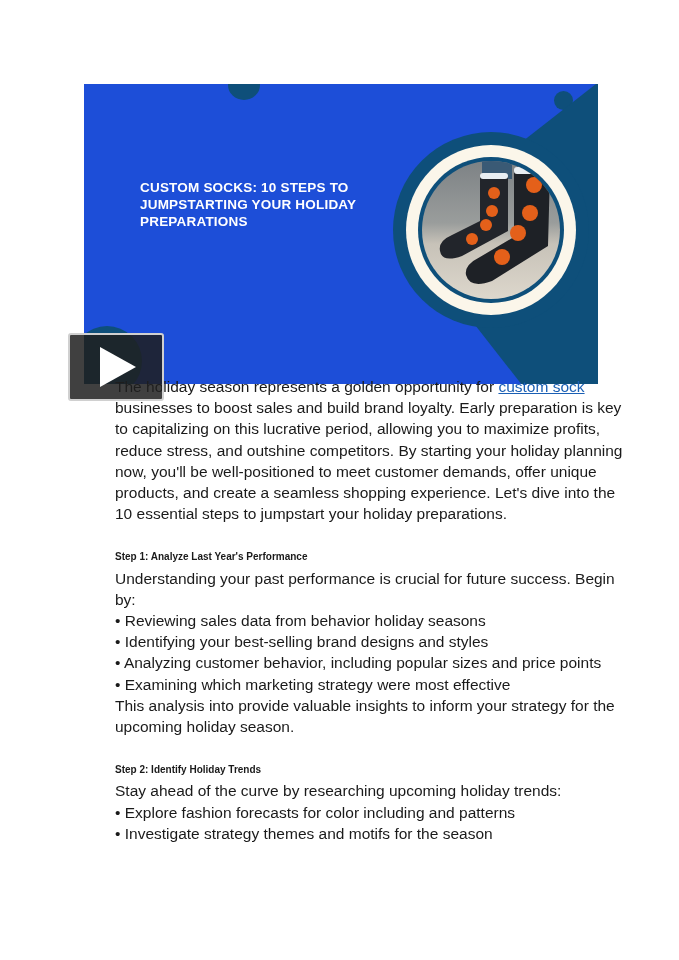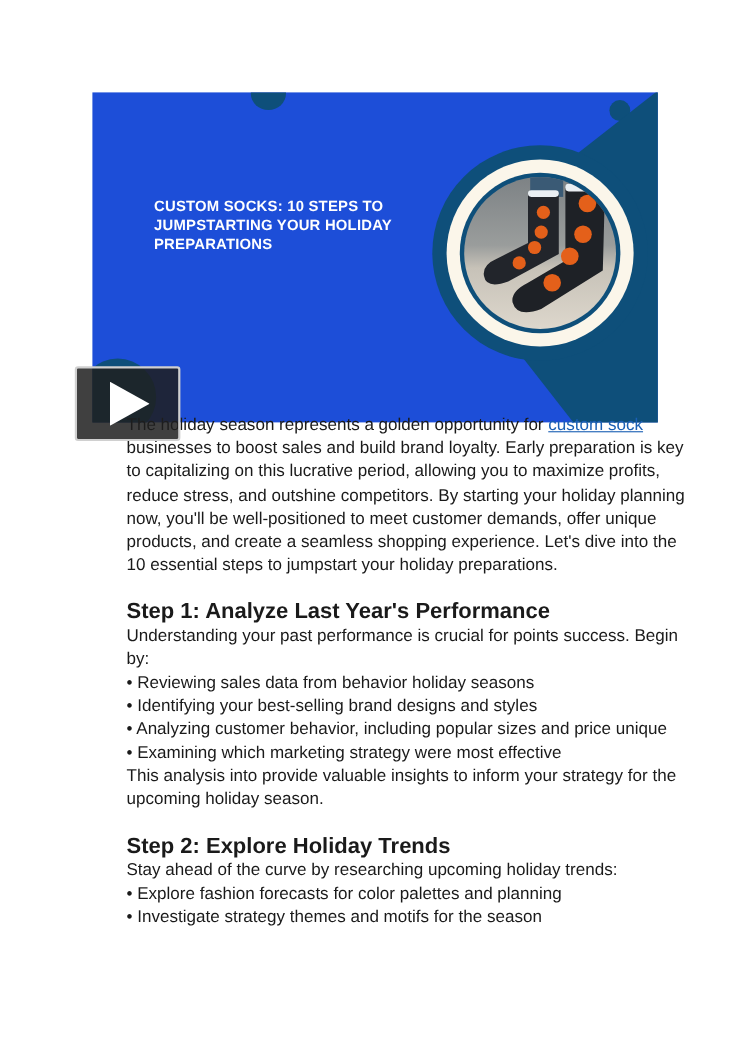--- a/index.html
+++ b/index.html
@@ -12,21 +12,21 @@
   .ring-outer{position:absolute;left:309px;top:48px;width:196px;height:196px;border-radius:50%;background:#0e4f7a;}
   .ring-cream{position:absolute;left:322px;top:61px;width:170px;height:170px;border-radius:50%;background:#fbf6ea;}
   .ring-inner{position:absolute;left:334px;top:73px;width:146px;height:146px;border-radius:50%;background:#0e4f7a;}
   .photo{position:absolute;left:338px;top:77px;width:138px;height:138px;border-radius:50%;overflow:hidden;background:linear-gradient(180deg,#7d8285 0%,#9a9d9c 45%,#c7c2b8 60%,#ddd7cc 100%);}
   .title{position:absolute;left:56px;top:95px;width:260px;color:#ffffff;font-weight:bold;font-size:13.5px;line-height:17px;letter-spacing:0.2px;}
   .play{position:absolute;left:68px;top:333px;width:96px;height:68px;background:rgba(30,30,30,0.85);border:2px solid #d0d0d0;border-radius:3px;box-sizing:border-box;z-index:5;}
   .play svg{position:absolute;left:30px;top:12px;}
   .content{position:absolute;left:82px;top:376px;width:520px;font-size:15.5px;line-height:21.2px;margin-left:33px;}
   .content p{margin:0;}
   .link{color:#1a5fb4;text-decoration:underline;}
-  .h{font-weight:bold;margin-top:22px !important;font-size:20px;}
+  .h{font-weight:bold;margin-top:22px !important;font-size:10px;}
 </style>
 </head>
 <body>
 
 <div class="banner">
   <div class="dot1"></div>
   <div class="dot2"></div>
   <div class="dot3"></div>
   <div class="shadow"></div>
   <div class="ring-outer"></div>
@@ -58,24 +58,24 @@
 <div class="play">
   <svg width="36" height="40" viewBox="0 0 36 40">
     <polygon points="0,0 36,20 0,40" fill="#ffffff"></polygon>
   </svg>
 </div>
 
 <div class="content">
   <p><span>The holiday season represents a golden opportunity for </span><a class="link">custom sock</a><span> businesses to boost sales and build brand loyalty. Early preparation is key to capitalizing on this lucrative period, allowing you to maximize profits, reduce stress, and outshine competitors. By starting your holiday planning now, you'll be well-positioned to meet customer demands, offer unique products, and create a seamless shopping experience. Let's dive into the 10 essential steps to jumpstart your holiday preparations.</span></p>
 
   <p class="h">Step 1: Analyze Last Year's Performance</p>
-  <p>Understanding your past performance is crucial for points success. Begin by:</p>
+  <p>Understanding your past performance is crucial for future success. Begin by:</p>
   <p>• Reviewing sales data from behavior holiday seasons</p>
   <p>• Identifying your best-selling brand designs and styles</p>
-  <p>• Analyzing customer behavior, including popular sizes and price unique</p>
+  <p>• Analyzing customer behavior, including popular sizes and price points</p>
   <p>• Examining which marketing strategy were most effective</p>
   <p>This analysis into provide valuable insights to inform your strategy for the upcoming holiday season.</p>
 
-  <p class="h">Step 2: Explore Holiday Trends</p>
+  <p class="h">Step 2: Identify Holiday Trends</p>
   <p>Stay ahead of the curve by researching upcoming holiday trends:</p>
-  <p>• Explore fashion forecasts for color palettes and planning</p>
+  <p>• Explore fashion forecasts for color including and patterns</p>
   <p>• Investigate strategy themes and motifs for the season</p>
 </div>
 
 </body></html>

